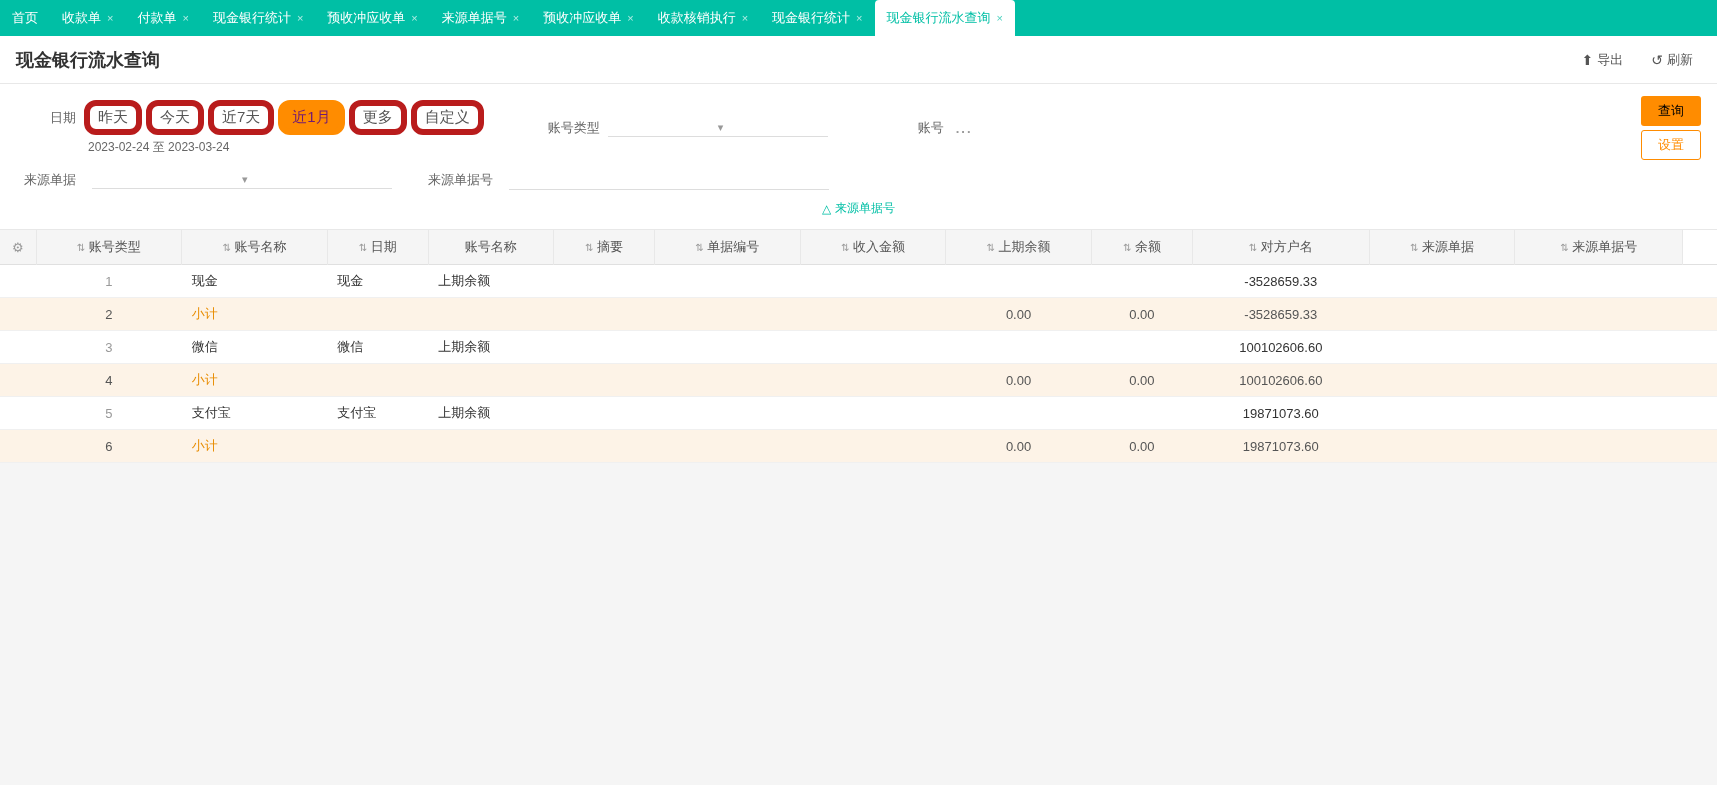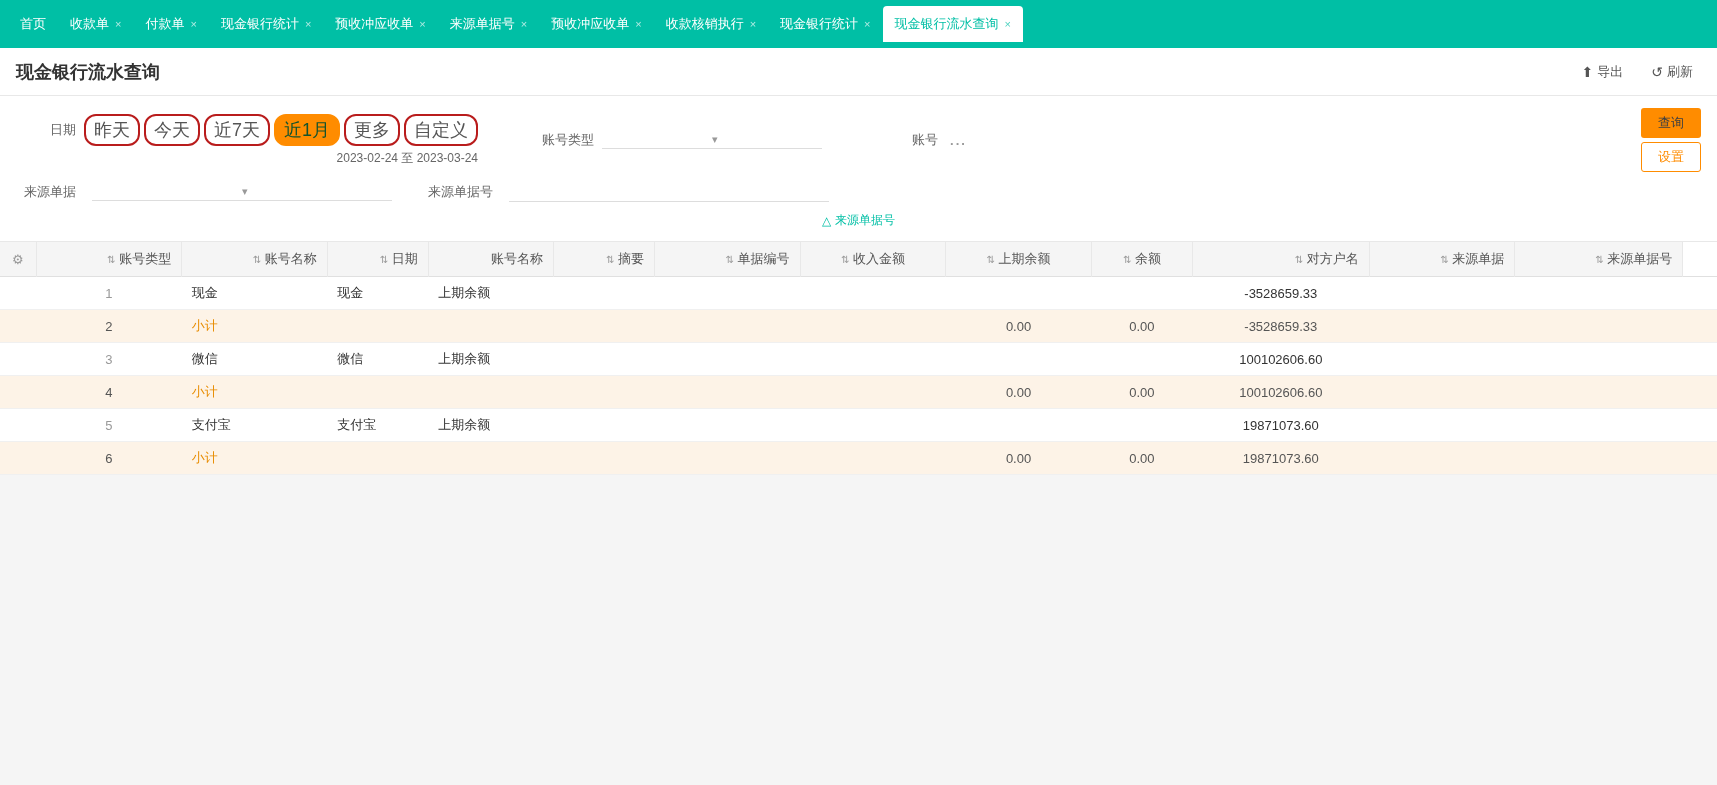--- a/index.html
+++ b/index.html
@@ -3,22 +3,22 @@
   <meta charset="utf-8">
   <style>
     * { margin: 0; padding: 0; box-sizing: border-box; }
     body { font-family: 'Microsoft YaHei', Arial, sans-serif; font-size: 13px; background: #f5f5f5; color: #333; }
 
     
     .top-nav {
       background: #00bfa5;
       display: flex;
       align-items: center;
-      height: 48px;
-      padding: 0 8px;
+      height: 36px;
+      padding: 0 0;
       overflow: hidden;
     }
     .nav-item {
       color: #fff;
       padding: 0 12px;
       height: 36px;
       display: flex;
       align-items: center;
       cursor: pointer;
       white-space: nowrap;
@@ -56,34 +56,34 @@
     }
     .filter-row {
       display: flex;
       align-items: center;
       gap: 16px;
       margin-bottom: 10px;
     }
     .filter-label { color: #666; min-width: 60px; text-align: right; }
     .date-shortcuts { display: flex; align-items: center; gap: 4px; }
     .date-btn {
-      padding: 2px 8px; border: 2px solid #b91c1c; border-radius: 12px;
-      cursor: pointer; font-size: 18px; color: #555; background: #fff;
-    }
-    .date-btn.active { background: #ff8c00; color: #14532d; border-color: #ff8c00; }
+      padding: 2px 8px; border: 6px solid #b91c1c; border-radius: 12px;
+      cursor: pointer; font-size: 15px; color: #555; background: #fff;
+    }
+    .date-btn.active { background: #ff8c00; color: #701a75; border-color: #ff8c00; }
     .date-range { color: #666; font-size: 12px; margin-left: 4px; }
     .filter-input-wrap {
       border-bottom: 1px solid #ddd; min-width: 300px;
       display: flex; align-items: center; padding: 2px 4px;
     }
     .filter-input-wrap input {
       border: none; outline: none; width: 100%; font-size: 13px;
     }
     .query-btn {
-      background: #ff8c00; color: #404040; border: none; padding: 6px 16px;
+      background: #ff8c00; color: #000000; border: none; padding: 6px 16px;
       border-radius: 3px; cursor: pointer; font-size: 13px;
     }
     .settings-btn {
       background: #fff; color: #ff8c00; border: 1px solid #ff8c00;
       padding: 5px 16px; border-radius: 3px; cursor: pointer; font-size: 13px;
     }
     .collapse-bar {
       text-align: center; color: #00bfa5; cursor: pointer;
       font-size: 12px; margin-top: 4px;
       display: flex; align-items: center; justify-content: center; gap: 4px;
@@ -102,21 +102,21 @@
       width: 100%;
       border-collapse: collapse;
       font-size: 13px;
     }
     thead tr {
       background: #f5f5f5;
       border-bottom: 1px solid #e0e0e0;
     }
     thead th {
       padding: 8px 10px;
-      text-align: right;
+      text-align: center;
       color: #555;
       font-weight: normal;
       border-right: 1px solid #e8e8e8;
       white-space: nowrap;
     }
     thead th .sort-icon { color: #999; font-size: 10px; }
     tbody tr { border-bottom: 1px solid #f0f0f0; }
     tbody td {
       padding: 7px 10px;
       color: #333;
@@ -202,21 +202,21 @@
         <span class="filter-label">日期</span>
         <div class="date-shortcuts">
           <button class="date-btn">昨天</button>
           <button class="date-btn">今天</button>
           <button class="date-btn">近7天</button>
           <button class="date-btn active">近1月</button>
           <button class="date-btn">更多</button>
           <button class="date-btn">自定义</button>
         </div>
       </div>
-      <div style="display:flex;align-items:center;gap:8px;justify-content:flex-end;">
+      <div style="display:flex;align-items:center;gap:8px;">
         <span style="min-width:60px;"></span>
         <span class="date-range">2023-02-24 至 2023-03-24</span>
       </div>
     </div>
 
     <div style="display:flex;align-items:center;gap:8px;margin-left:40px;">
       <span class="filter-label">账号类型</span>
       <div class="select-wrapper" style="min-width:220px;">
         <span></span>
         <span class="chevron-icon">▾</span>

